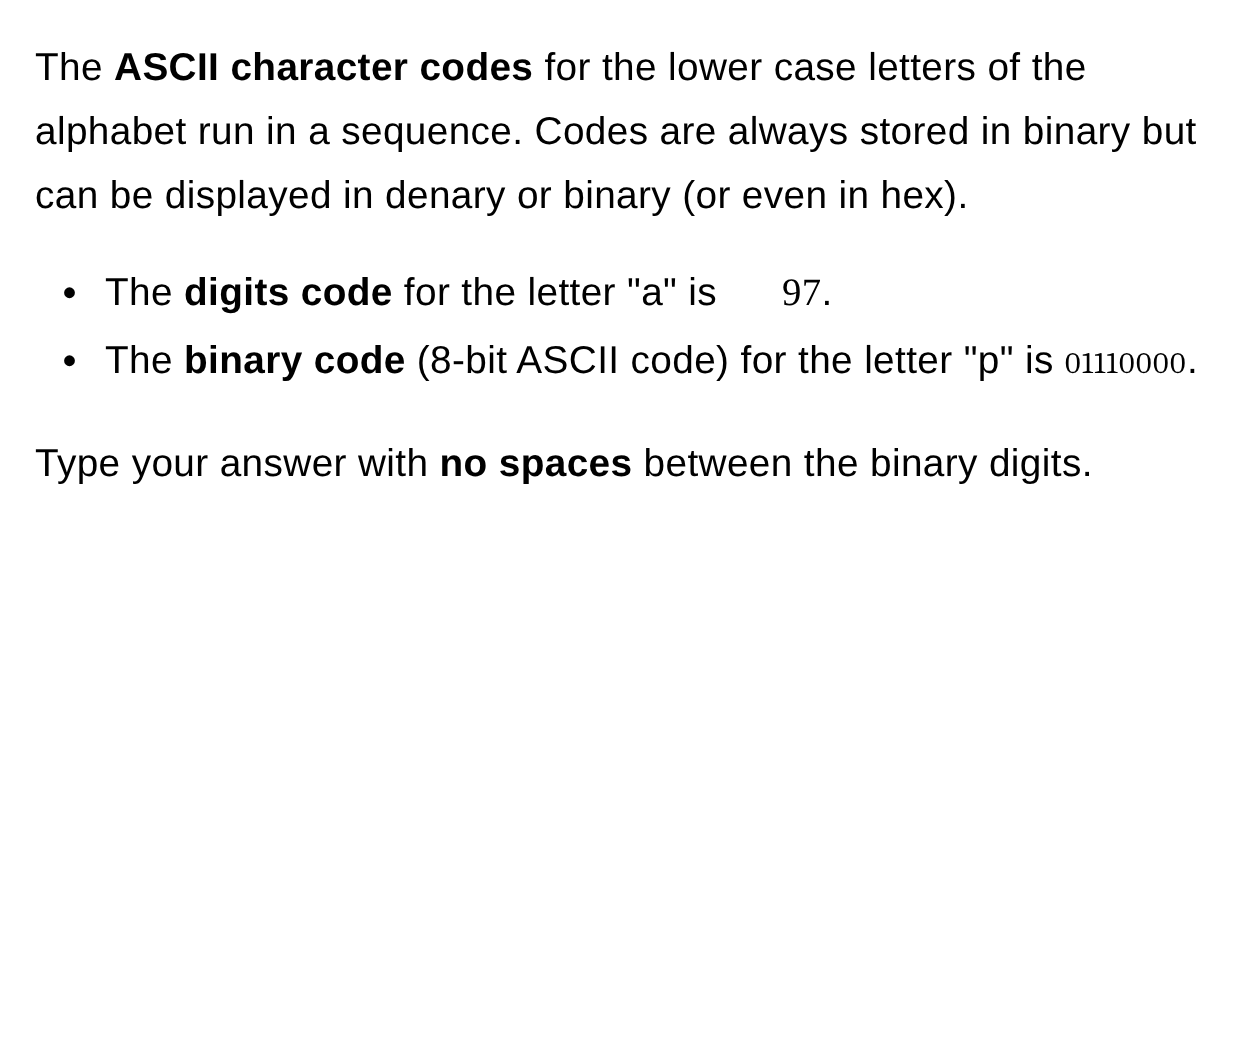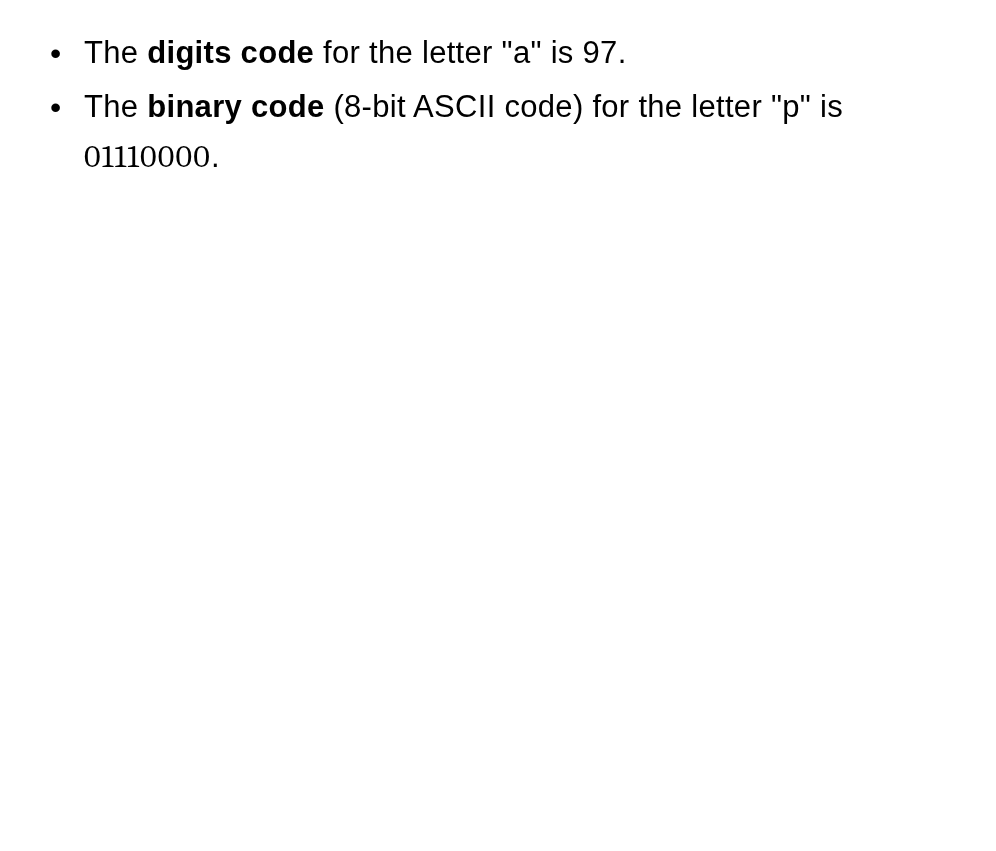--- a/index.html
+++ b/index.html
@@ -39,36 +39,43 @@
     ul li::before {
       content: "•";
       position: absolute;
       left: -34px;
       top: 0;
       font-size: 32px;
     }
     .mono {
       font-family: 'Cambria', 'Times New Roman', serif;
       letter-spacing: 1.2px;
-      font-size: 32px;
+      font-size: 24px;
     }
     .serif {
-      font-family: Liberation Sans, sans-serif;
+      font-family: Liberation Serif, serif;
+      margin-left: 43px;
     }
   </style>
 </head>
 <body>
 
 <div class="container">
 
+  <p class="para">
+    <span>The </span><span class="bold">ASCII character codes</span><span> for the lower case letters of the alphabet run in a sequence. Codes are always stored in binary but can be displayed in denary or binary (or even in hex).</span>
+  </p>
 
   <ul>
     <li>
       <span>The </span><span class="bold">digits code</span><span> for the letter "a" is </span><span class="serif">97</span><span>.</span>
     </li>
     <li>
       <span>The </span><span class="bold">binary code</span><span> (8-bit ASCII code) for the letter "p" is </span><span class="mono">01110000</span><span>.</span>
     </li>
   </ul>
 
 
+  <p class="para">
+    <span>Type your answer with </span><span class="bold">no spaces</span><span> between the binary digits.</span>
+  </p>
 
 </div>
 
 </body></html>

